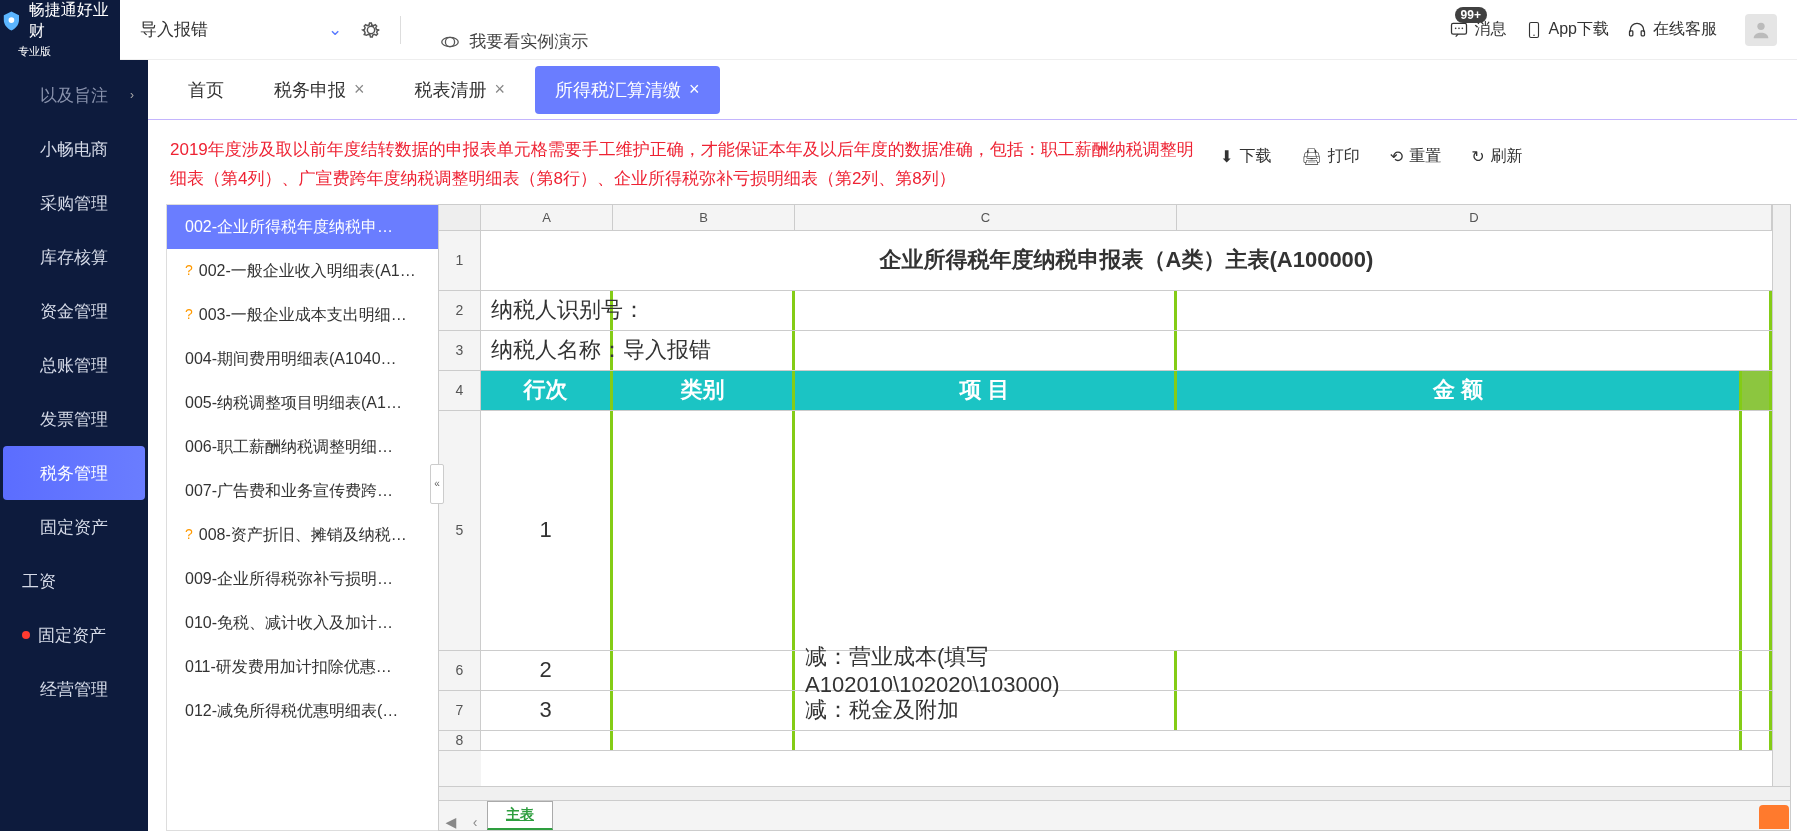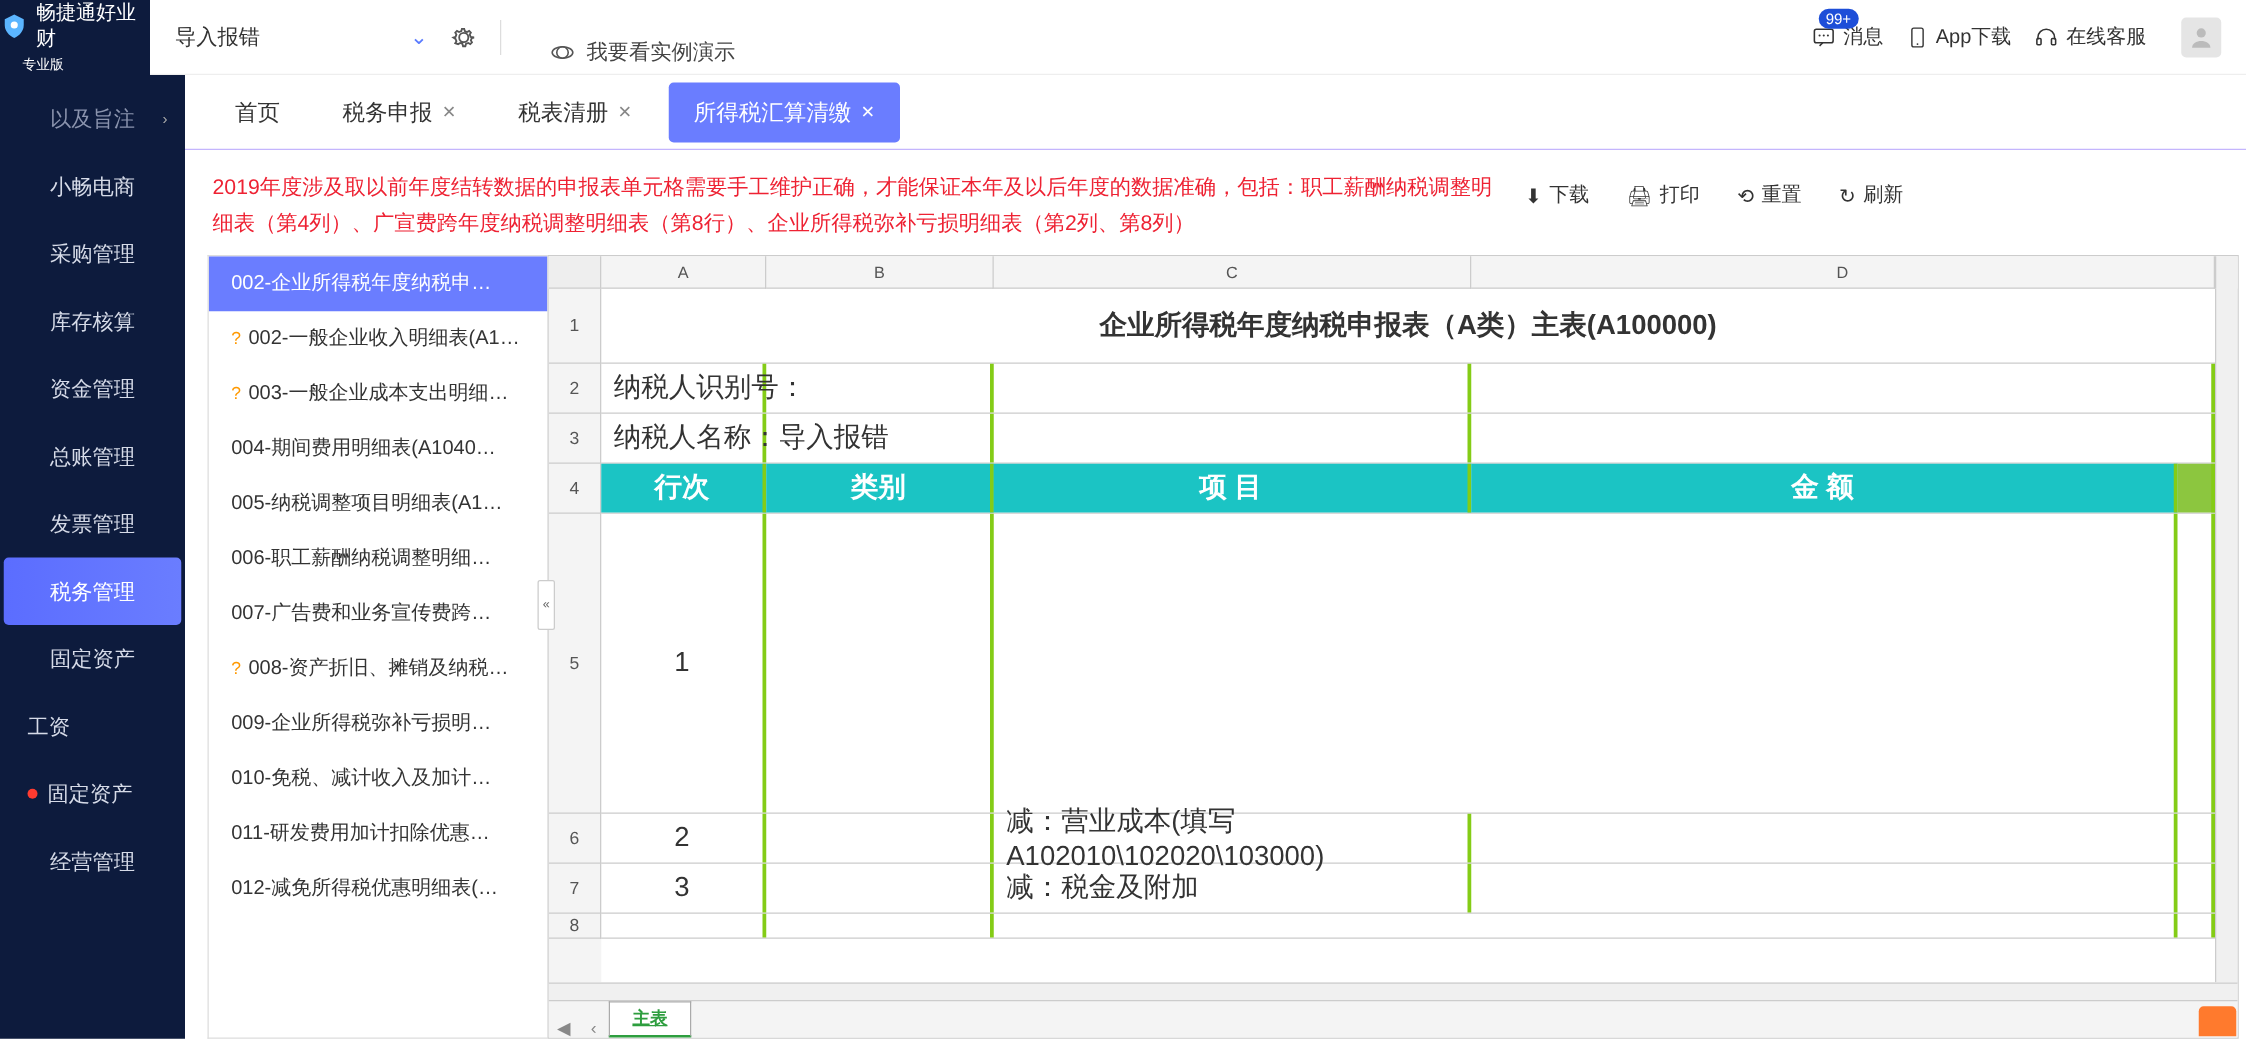--- a/index.html
+++ b/index.html
@@ -11,21 +11,21 @@
 .logo-row { display:flex; align-items:center; gap:6px; font-size:16px; }
 .logo-row svg { width:24px; height:24px; }
 .edition { font-size:11px; margin-top:2px; align-self:flex-start; margin-left:18px; }
 .header-main { flex:1; display:flex; align-items:center; padding:0 20px; gap:18px; border-bottom:1px solid #eee; height:60px; background:#fff; }
 .import-select { display:flex; align-items:center; gap:120px; font-size:17px; cursor:pointer; }
 .chev-down { color:#5b7cff; }
 .gear { cursor:pointer; color:#555; }
 .demo-link { display:flex; align-items:center; gap:8px; font-size:17px; color:#444; cursor:pointer; margin-left:20px;margin-top:24px; }
 .hdr-spacer { flex:1; }
 .hdr-btn { display:flex; align-items:center; gap:6px; font-size:16px; color:#333; cursor:pointer; position:relative; }
-.badge { position:absolute; top:-12px; left:6px; background:#1d4ed8; color:#fff; font-size:12px; font-weight:normal; padding:1px 6px; border-radius:10px; }
+.badge { position:absolute; top:-12px; left:6px; background:#404040; color:#fff; font-size:12px; font-weight:bold; padding:1px 6px; border-radius:10px; }
 .avatar { width:32px; height:32px; background:#e5e5e5; border-radius:4px; display:flex; align-items:center; justify-content:center; color:#bbb; margin-left:10px; }
 
 
 .sidebar { position:absolute; top:60px; left:0; bottom:0; width:148px; background:#0d1b3d; color:#d6dbe8; padding-top:8px; }
 .side-item { height:54px; display:flex; align-items:center; justify-content:center; font-size:17px; cursor:pointer; position:relative; }
 .side-item.truncated { color:#8a93ad; }
 .side-item.active { background:linear-gradient(90deg,#5b6dff,#6a7dff); color:#fff; border-radius:4px; margin:0 3px; }
 .side-item.justify-left { justify-content:flex-start; padding-left:22px; }
 .dot-red { width:8px; height:8px; background:#ff3b30; border-radius:50%; margin-right:8px; }
 .caret-r { position:absolute; right:14px; font-size:12px; color:#aaa; }

